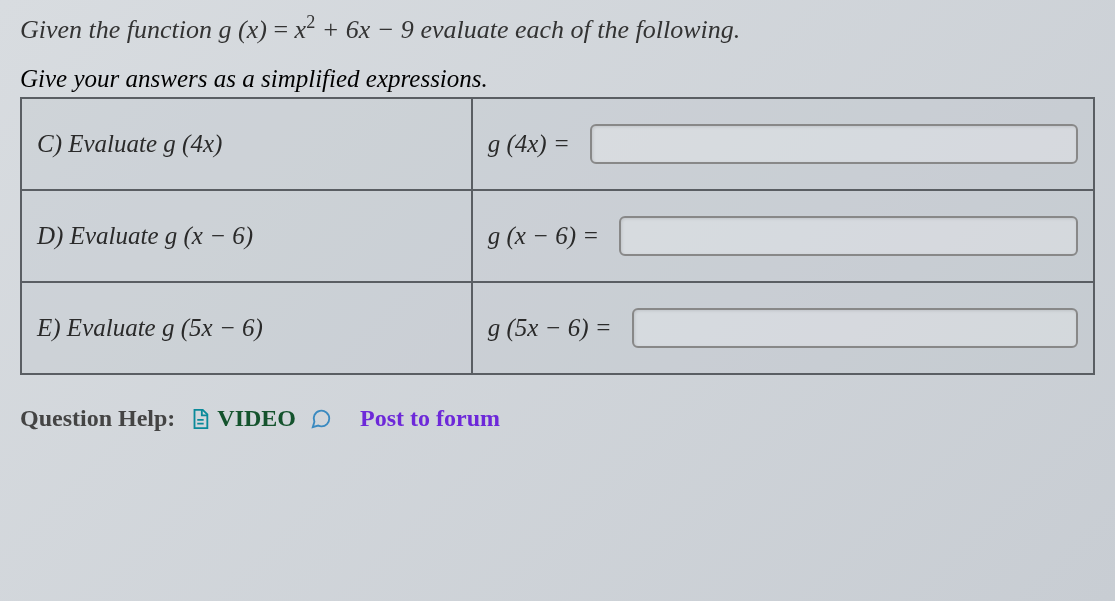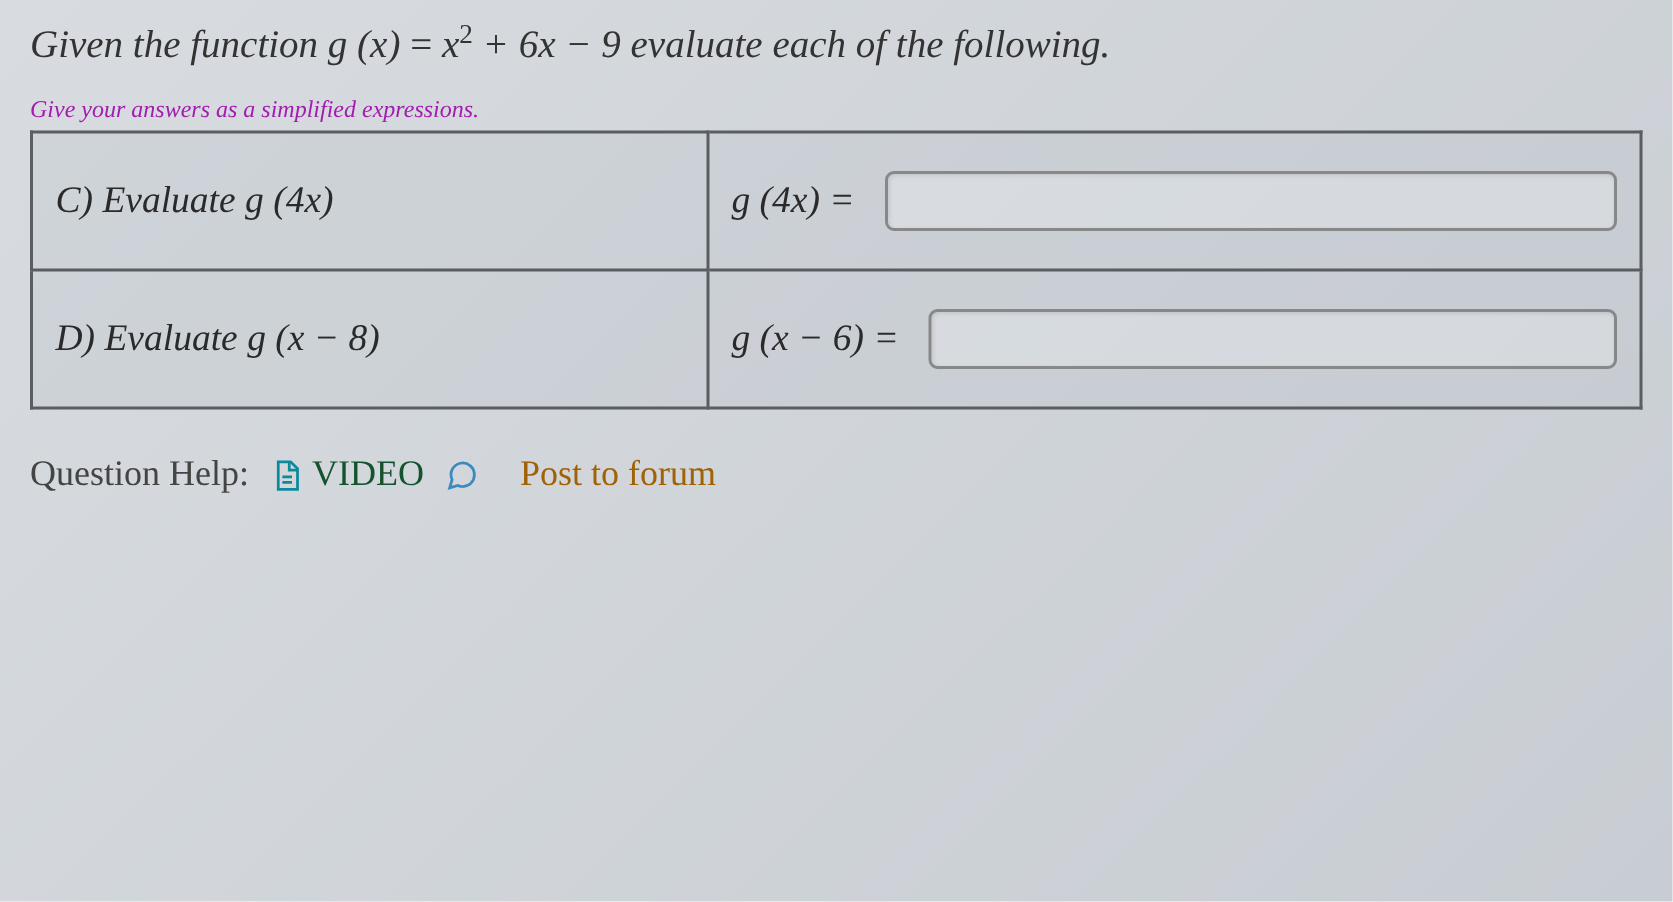--- a/index.html
+++ b/index.html
@@ -30,22 +30,22 @@
       font-style: italic;
     }
     .sup {
       font-size: 0.7em;
       vertical-align: super;
       line-height: 0;
     }
     .instruction {
       font-style: italic;
       margin-bottom: 4px;
-      font-size: 16px;
-      color: #a21caf;
+      font-size: 25px;
+      color: #000000;
     }
     table {
       border-collapse: collapse;
       width: 100%;
       background: rgba(190, 195, 202, 0.3);
     }
     td {
       border: 2px solid #5a5e63;
       padding: 25px 15px;
       vertical-align: middle;
@@ -79,36 +79,37 @@
       box-shadow: inset 1px 1px 3px rgba(0,0,0,0.1);
       outline: none;
     }
     .help-row {
       margin-top: 30px;
       font-size: 24px;
       color: #555;
       display: flex;
       align-items: flex-start;
       gap: 14px;
+      font-weight: bold;
     }
     .help-label {
       color: #444;
     }
     .help-link {
       display: inline-flex;
       align-items: center;
       gap: 6px;
       text-decoration: none;
       cursor: pointer;
     }
     .video-link {
       color: #14532d;
     }
     .forum-link {
-      color: #a16207;
+      color: #6d28d9;
       gap: 28px;
     }
     .icon {
       display: inline-flex;
       width: 22px;
       height: 22px;
     }
     .icon svg {
       width: 100%;
       height: 100%;
@@ -135,25 +136,36 @@
     </td>
     <td class="right-cell">
       <div class="answer-row">
         <span class="math math-var math-label">g (4x) =</span>
         <input type="text" class="answer-input" style="">
       </div>
     </td>
   </tr>
   <tr>
     <td class="left-cell">
-      <span>D)</span><span> Evaluate </span><span class="math math-var">g (x − 8)</span>
+      <span>D)</span><span> Evaluate </span><span class="math math-var">g (x − 6)</span>
     </td>
     <td class="right-cell">
       <div class="answer-row">
         <span class="math math-var math-label">g (x − 6) =</span>
+        <input type="text" class="answer-input" style="">
+      </div>
+    </td>
+  </tr>
+  <tr>
+    <td class="left-cell">
+      <span>E)</span><span> Evaluate </span><span class="math math-var">g (5x − 6)</span>
+    </td>
+    <td class="right-cell">
+      <div class="answer-row">
+        <span class="math math-var math-label">g (5x − 6) =</span>
         <input type="text" class="answer-input" style="">
       </div>
     </td>
   </tr>
 </tbody>
   </table>
 
 <div class="help-row">
   <span class="help-label">Question Help:</span>
   <a class="help-link video-link">

